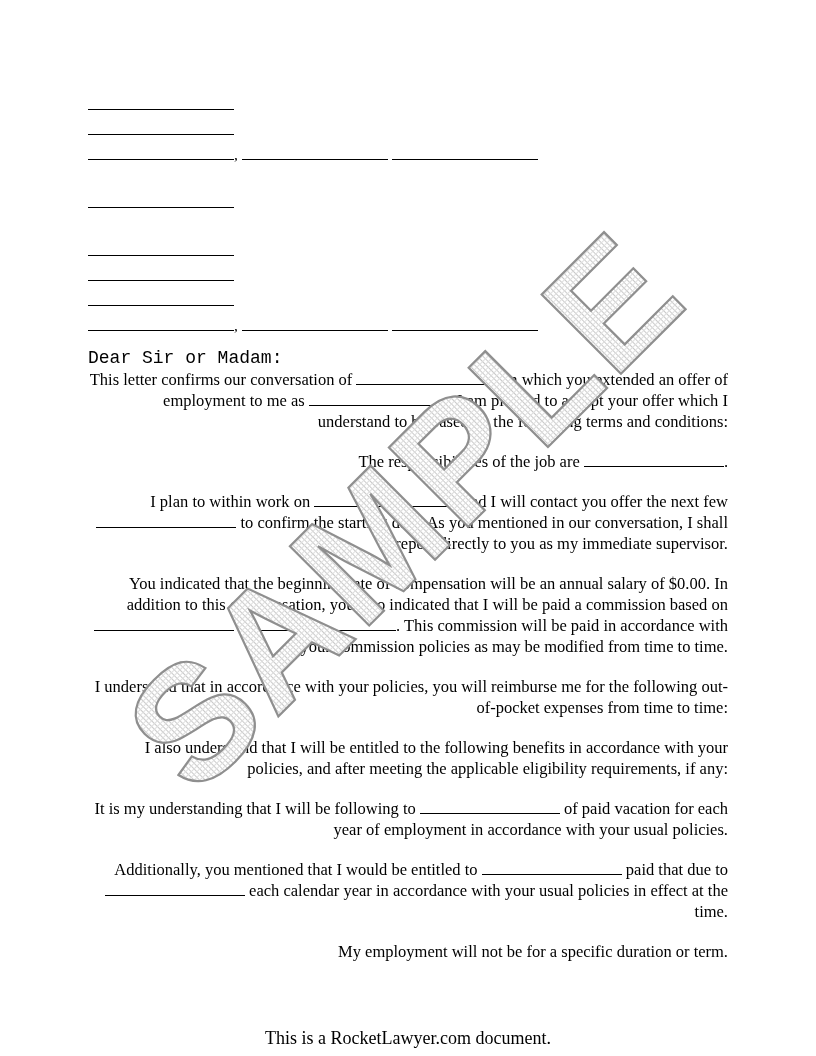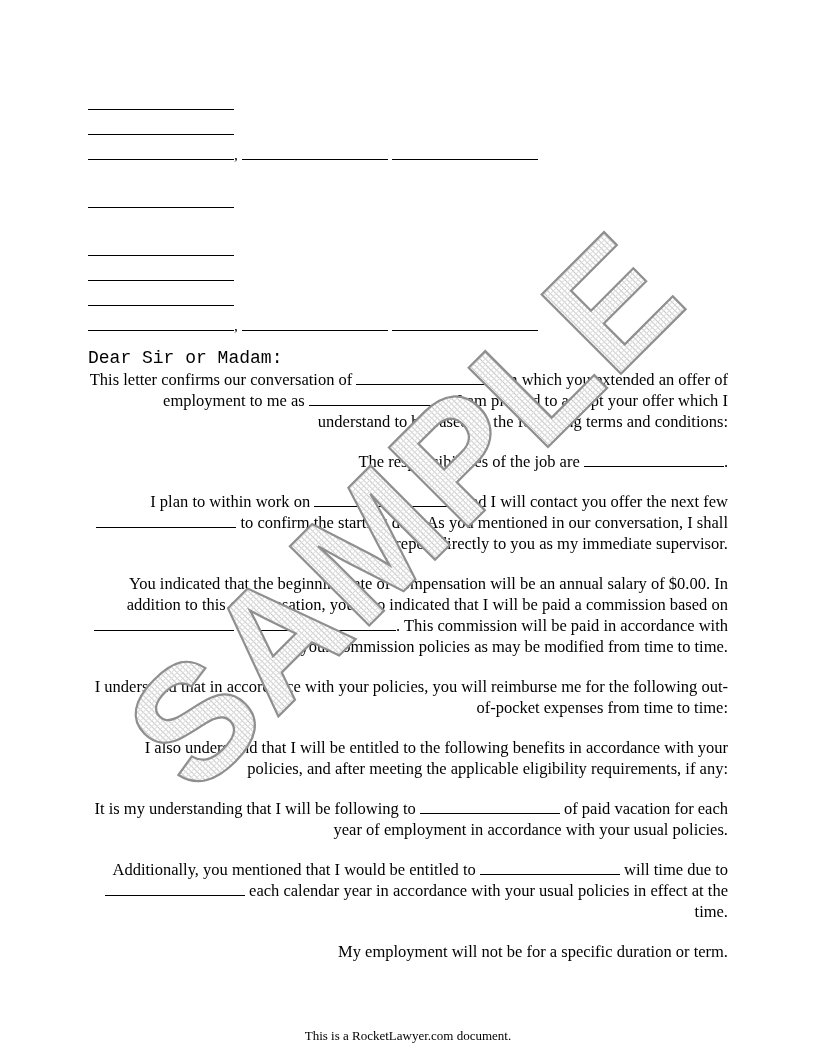--- a/index.html
+++ b/index.html
@@ -89,21 +89,21 @@
 
   p.para .blank-line { width: 140px; }
 
   
   #footer {
     position: absolute;
     left: 0;
     top: 1028px;
     width: 816px;
     text-align: center;
-    font-size: 13px;
+    font-size: 18px;
     z-index: 2;
   }
 </style>
 </head>
 <body>
 
 <div id="page">
 
   <div id="doc-body">
 
@@ -151,21 +151,21 @@
     <div class="salutation">Dear Sir or Madam:</div>
 
     <div id="paragraphs">
         <p class="para"><span>This letter confirms our conversation of </span><span class="blank-line"></span><span>, in which you extended an offer of employment to me as </span><span class="blank-line"></span><span>. I am pleased to accept your offer which I understand to be based on the following terms and conditions:</span></p>
         <p class="para"><span>The responsibilities of the job are </span><span class="blank-line"></span><span>.</span></p>
         <p class="para"><span>I plan to within work on </span><span class="blank-line"></span><span>, and I will contact you offer the next few </span><span class="blank-line"></span><span> to confirm the starting date. As you mentioned in our conversation, I shall report directly to you as my immediate supervisor.</span></p>
         <p class="para"><span>You indicated that the beginning rate of compensation will be an annual salary of $0.00. In addition to this compensation, you also indicated that I will be paid a commission based on </span><span class="blank-line"></span><span> of </span><span class="blank-line"></span><span>. This commission will be paid in accordance with your commission policies as may be modified from time to time.</span></p>
         <p class="para"><span>I understand that in accordance with your policies, you will reimburse me for the following out-of-pocket expenses from time to time:</span></p>
         <p class="para"><span>I also understand that I will be entitled to the following benefits in accordance with your policies, and after meeting the applicable eligibility requirements, if any:</span></p>
         <p class="para"><span>It is my understanding that I will be following to </span><span class="blank-line"></span><span> of paid vacation for each year of employment in accordance with your usual policies.</span></p>
-        <p class="para"><span>Additionally, you mentioned that I would be entitled to </span><span class="blank-line"></span><span> will time due to </span><span class="blank-line"></span><span> each calendar year in accordance with your usual policies in effect at the time.</span></p>
+        <p class="para"><span>Additionally, you mentioned that I would be entitled to </span><span class="blank-line"></span><span> paid that due to </span><span class="blank-line"></span><span> each calendar year in accordance with your usual policies in effect at the time.</span></p>
         <p class="para"><span>My employment will not be for a specific duration or term.</span></p>
       </div>
 
   </div>
 </div>
 
 <div id="watermark-layer">
   <svg viewBox="0 0 816 1056" xmlns="http://www.w3.org/2000/svg">
     <defs>
       <pattern id="wmhatch" width="4" height="4" patternUnits="userSpaceOnUse">

